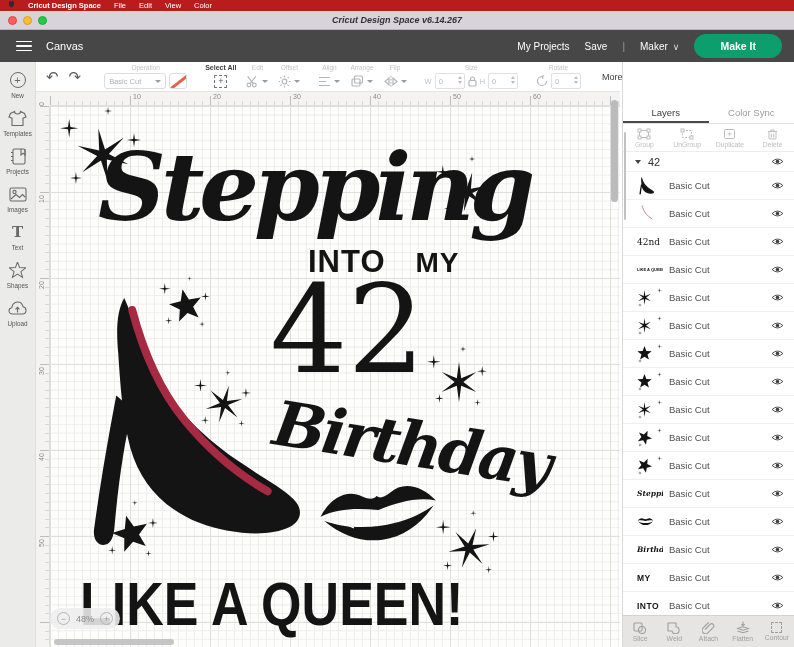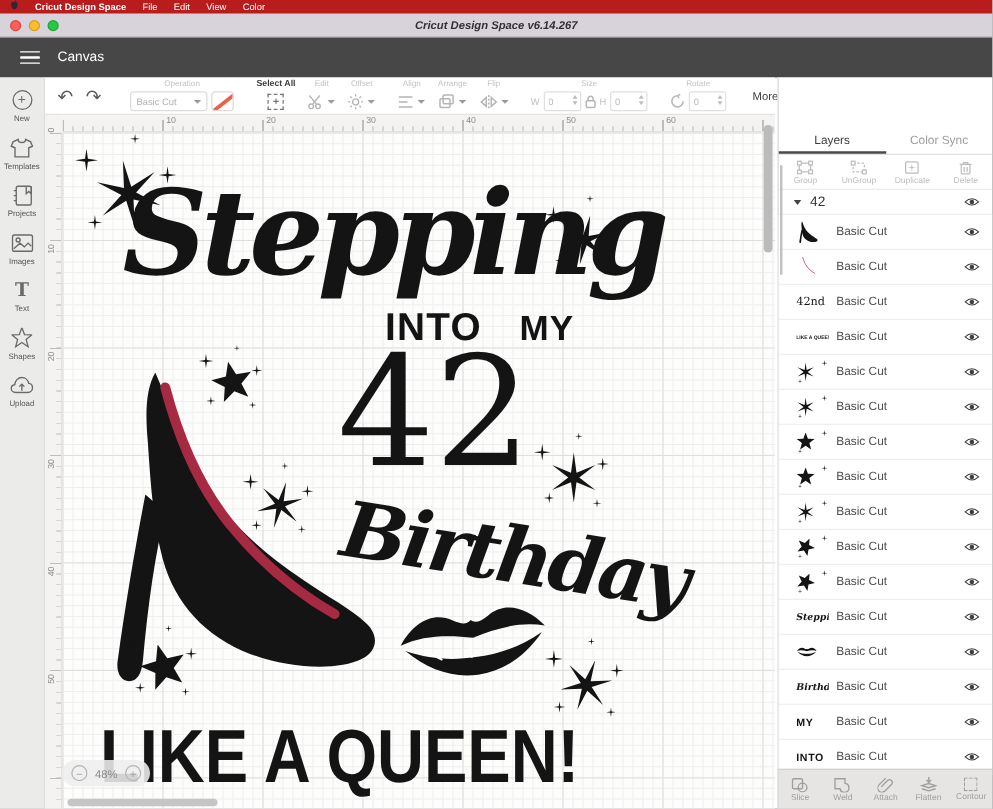--- a/index.html
+++ b/index.html
@@ -255,20 +255,29 @@
     <div class="win-title">Cricut Design Space  v6.14.267</div>
   </div>
 
   <div class="header">
     <div class="hamburger">
         <i></i>
         <i></i>
         <i></i>
       </div>
     <span class="hdr-canvas">Canvas</span>
+    <div class="hdr-right">
+      <span>My Projects</span>
+      <span>Save</span>
+      <span class="hdr-sep">|</span>
+      <span>
+        <span>Maker</span><span class="chev">∨</span>
+      </span>
+      <button class="make-it">Make It</button>
+    </div>
   </div>
 
   <div class="toolbar">
     <div class="undo-redo">
       <span>↶</span>
       <span>↷</span>
     </div>
     <div class="tb-sep"></div>
     <div class="tb-group">
       <span class="tb-label">Operation</span>

